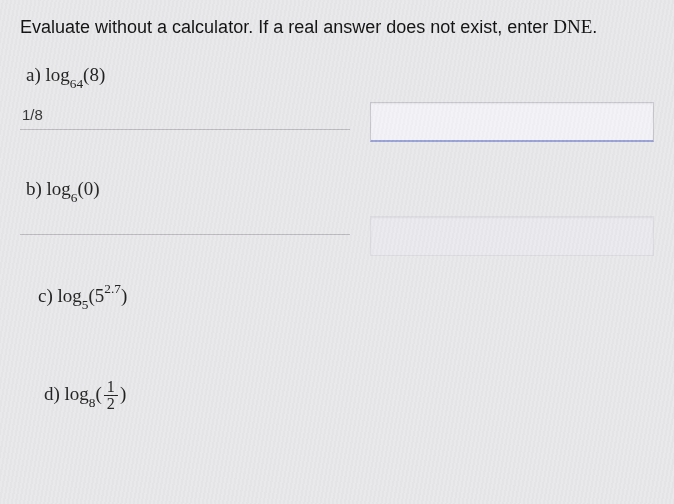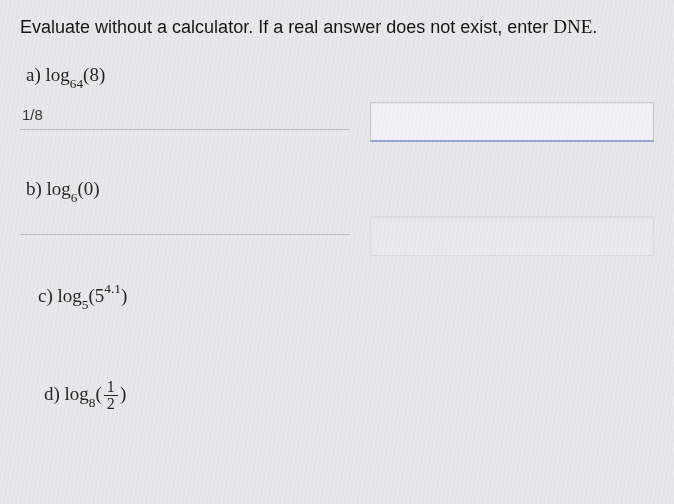--- a/index.html
+++ b/index.html
@@ -150,21 +150,21 @@
       </div>
       <div class="underline-only"></div>
     </div>
     <div class="answer-input-box plain"></div>
   </div>
 </div>
 
 <div class="block">
   <div class="question" style="padding-left:18px;">
     <span>c)</span>
-    <span>log</span><span class="sub">5</span><span>(5</span><span class="sup">4.1</span><span>)</span>
+    <span>log</span><span class="sub">5</span><span>(5</span><span class="sup">2.7</span><span>)</span>
   </div>
 </div>
 
 <div style="height:50px;"></div>
 
 <div class="block">
   <div class="question" style="padding-left:24px;">
     <span>d)</span>
     <span>log</span><span class="sub">8</span><span>(</span><span class="frac"><span class="num">1</span><span class="den">2</span></span><span>)</span>
   </div>

